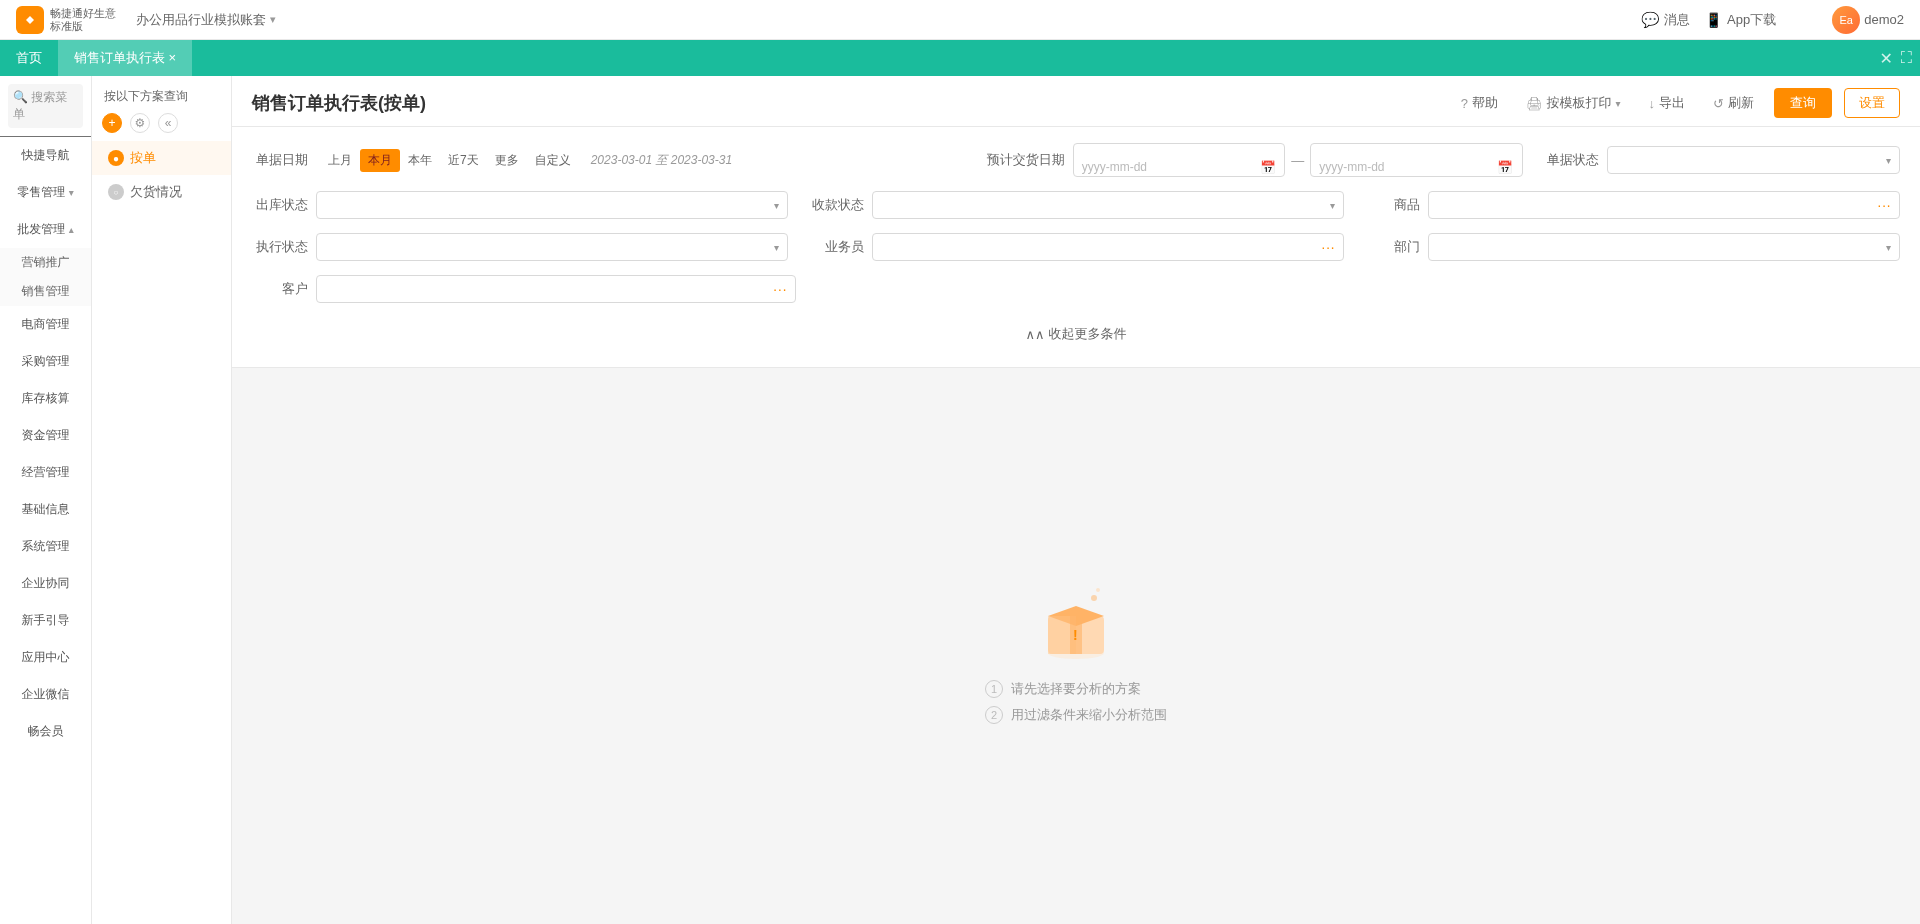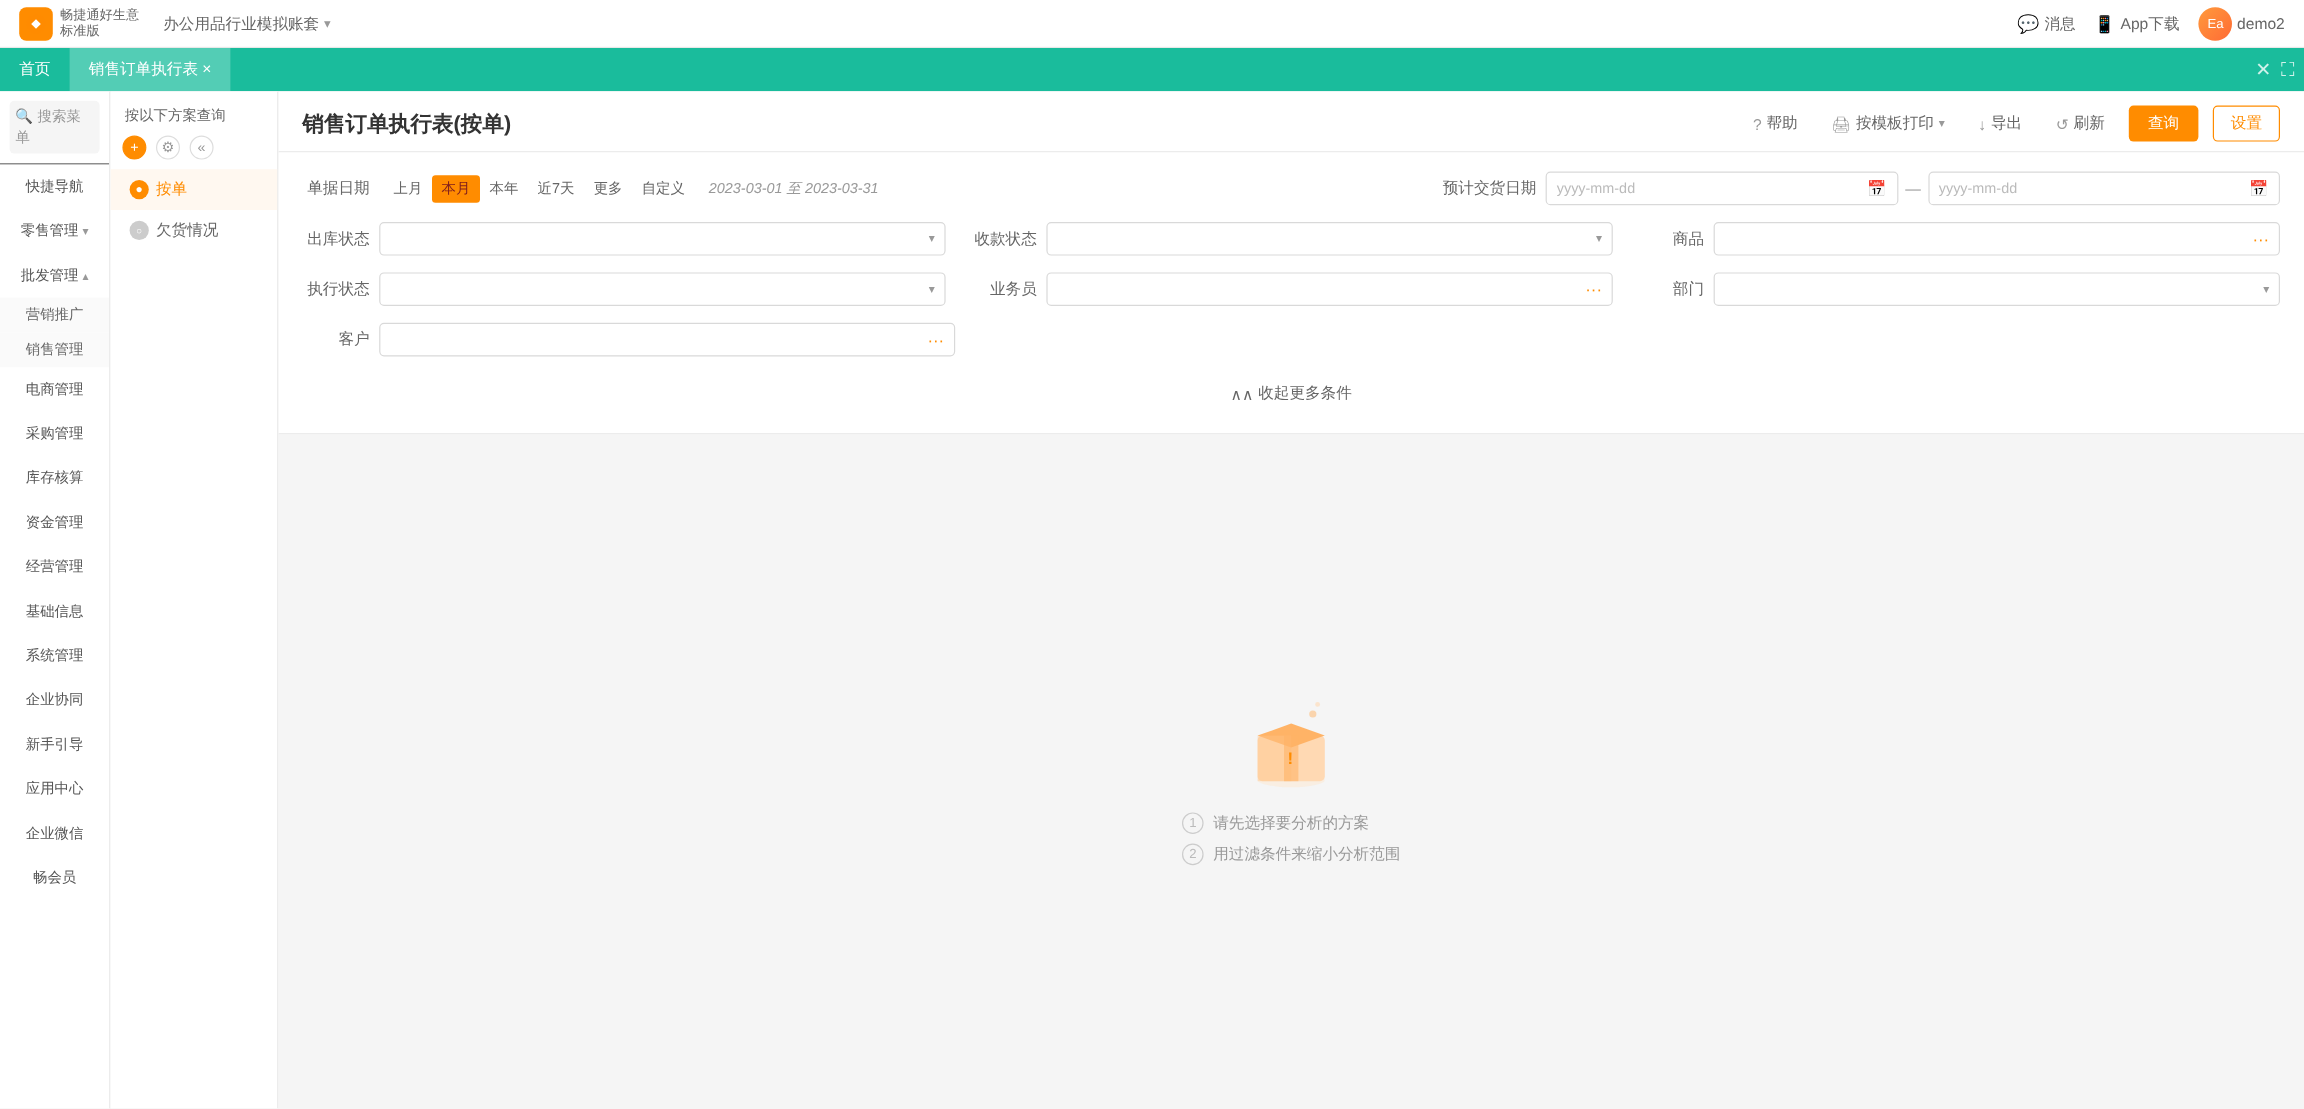--- a/index.html
+++ b/index.html
@@ -68,20 +68,21 @@
     .user-avatar {
       width: 28px;
       height: 28px;
       border-radius: 50%;
       background: linear-gradient(135deg, #ff9a3c, #ff6b35);
       display: flex;
       align-items: center;
       justify-content: center;
       color: white;
       font-size: 11px;
+      margin-left: 40px;
     }
 
     
     .tab-bar {
       height: 36px;
       background: #1abc9c;
       display: flex;
       align-items: center;
       flex-shrink: 0;
     }
@@ -338,26 +339,25 @@
       display: flex;
       align-items: center;
       gap: 6px;
       flex: 1;
     }
     .filter-date-input {
       flex: 1;
       height: 28px;
       border: 1px solid #d9d9d9;
       border-radius: 4px;
-      padding: 0 8px;
+      padding: 16px 8px;
       font-size: 13px;
       color: #bbb;
       outline: none;
       display: flex;
-      align-items: center;
       justify-content: space-between;
     }
     .date-separator { color: #999; }
     .date-quick-btns {
       display: flex;
       align-items: center;
       gap: 0;
       margin-left: 4px;
     }
     .date-quick-btn {
@@ -646,20 +646,26 @@
                   <span style="color:#bbb;font-size:12px;">yyyy-mm-dd</span>
                   <span class="cal-icon">📅</span>
                 </div>
                 <span class="date-separator">—</span>
                 <div class="filter-date-input">
                   <span style="color:#bbb;font-size:12px;">yyyy-mm-dd</span>
                   <span class="cal-icon">📅</span>
                 </div>
               </div>
             </div>
+            <div class="filter-field" style="flex:1;">
+              <span class="filter-label">单据状态</span>
+              <div class="filter-select dropdown-arrow" style="flex:1;height:28px;border:1px solid #d9d9d9;border-radius:4px;padding:0 8px;display:flex;align-items:center;justify-content:space-between;cursor:pointer;">
+                <span style="color:#bbb;font-size:12px;"></span>
+              </div>
+            </div>
           </div>
 
           <div class="filter-row">
             <div class="filter-field">
               <span class="filter-label">出库状态</span>
               <div class="filter-select" style="flex:1;height:28px;border:1px solid #d9d9d9;border-radius:4px;padding:0 8px;display:flex;align-items:center;justify-content:space-between;cursor:pointer;">
                 <span></span>
                 <span style="font-size:10px;color:#999;">▾</span>
               </div>
             </div>

